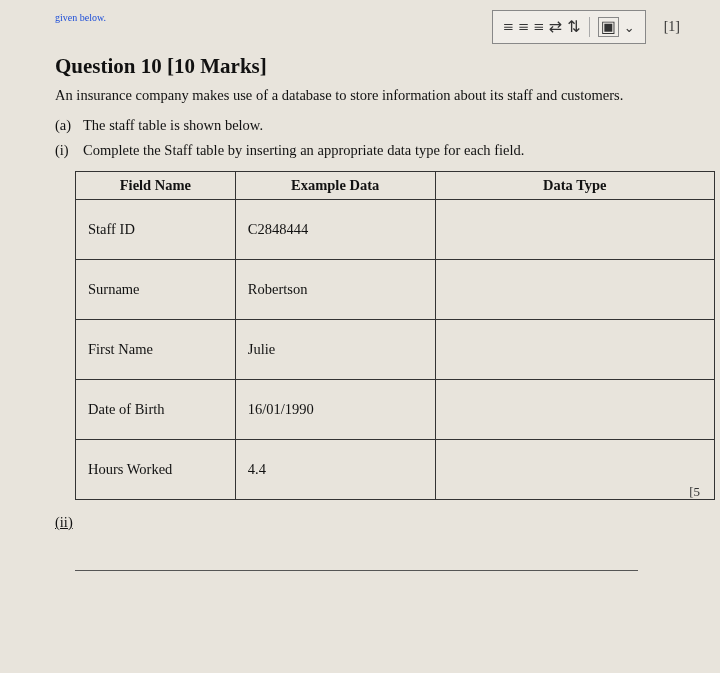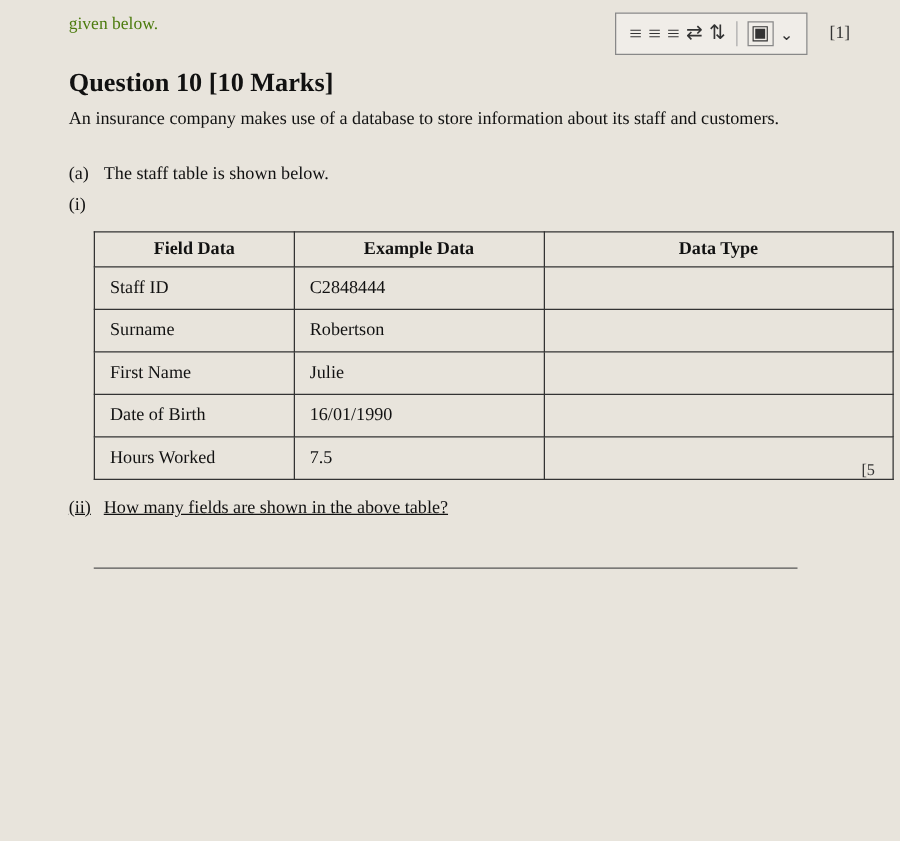--- a/index.html
+++ b/index.html
@@ -28,22 +28,22 @@
     }
 
     .top-section {
       display: flex;
       justify-content: space-between;
       align-items: flex-start;
       margin-bottom: 8px;
     }
 
     .given-below {
-      font-size: 14px;
-      color: #4d7c0f;
+      font-size: 10px;
+      color: #1d4ed8;
       padding-top: 2px;
     }
 
     .toolbar-box {
       border: 1px solid #888;
       background: #f0ede8;
       padding: 6px 10px;
       display: flex;
       gap: 5px;
       align-items: center;
@@ -72,21 +72,21 @@
     .question-title {
       font-weight: bold;
       font-size: 21px;
       margin-bottom: 6px;
       margin-top: 10px;
     }
 
     .question-text {
       font-size: 14.5px;
       line-height: 1.5;
-      margin-bottom: 24px;
+      margin-bottom: 10px;
     }
 
     .sub-question {
       font-size: 14.5px;
       margin-bottom: 8px;
       display: flex;
       gap: 8px;
     }
 
     .sub-label {
@@ -116,21 +116,21 @@
       border: 1.5px solid #333;
       padding: 5px 12px;
       text-align: center;
       font-weight: bold;
       font-size: 14.5px;
       background-color: #e8e4dc;
     }
 
     table td {
       border: 1.5px solid #333;
-      padding: 8px 12px;
+      padding: 21px 12px;
       font-size: 14.5px;
       background-color: #e8e4dc;
     }
 
     .col-field-name {
       width: 160px;
     }
 
     .col-example-data {
       width: 200px;
@@ -193,27 +193,28 @@
   <div class="question-title">Question 10 [10 Marks]</div>
   <div class="question-text">An insurance company makes use of a database to store information about its staff and customers.</div>
 
   <div class="sub-question">
     <span class="sub-label">(a)</span>
     <span>The staff table is shown below.</span>
   </div>
 
   <div class="sub-sub-question">
     <span class="sub-label">(i)</span>
+    <span>Complete the Staff table by inserting an appropriate data type for each field.</span>
   </div>
 
   <div class="table-container">
     <table>
       <thead>
         <tr>
-          <th class="col-field-name">Field Data</th>
+          <th class="col-field-name">Field Name</th>
           <th class="col-example-data">Example Data</th>
           <th class="col-data-type">Data Type</th>
         </tr>
       </thead>
       <tbody id="table-body">
       <tr>
             <td>Staff ID</td>
             <td>C2848444</td>
             <td></td>
           </tr>
@@ -227,28 +228,27 @@
             <td>Julie</td>
             <td></td>
           </tr>
           <tr>
             <td>Date of Birth</td>
             <td>16/01/1990</td>
             <td></td>
           </tr>
           <tr>
             <td>Hours Worked</td>
-            <td>7.5</td>
+            <td>4.4</td>
             <td></td>
           </tr>
         </tbody>
     </table>
     <span class="mark-side">[5</span>
   </div>
 
   <div class="part-ii">
     <span class="sub-label">(ii)</span>
-    <span>How many fields are shown in the above table?</span>
   </div>
 
   <div class="answer-line"></div>
 
 </div>
 
 </body></html>

